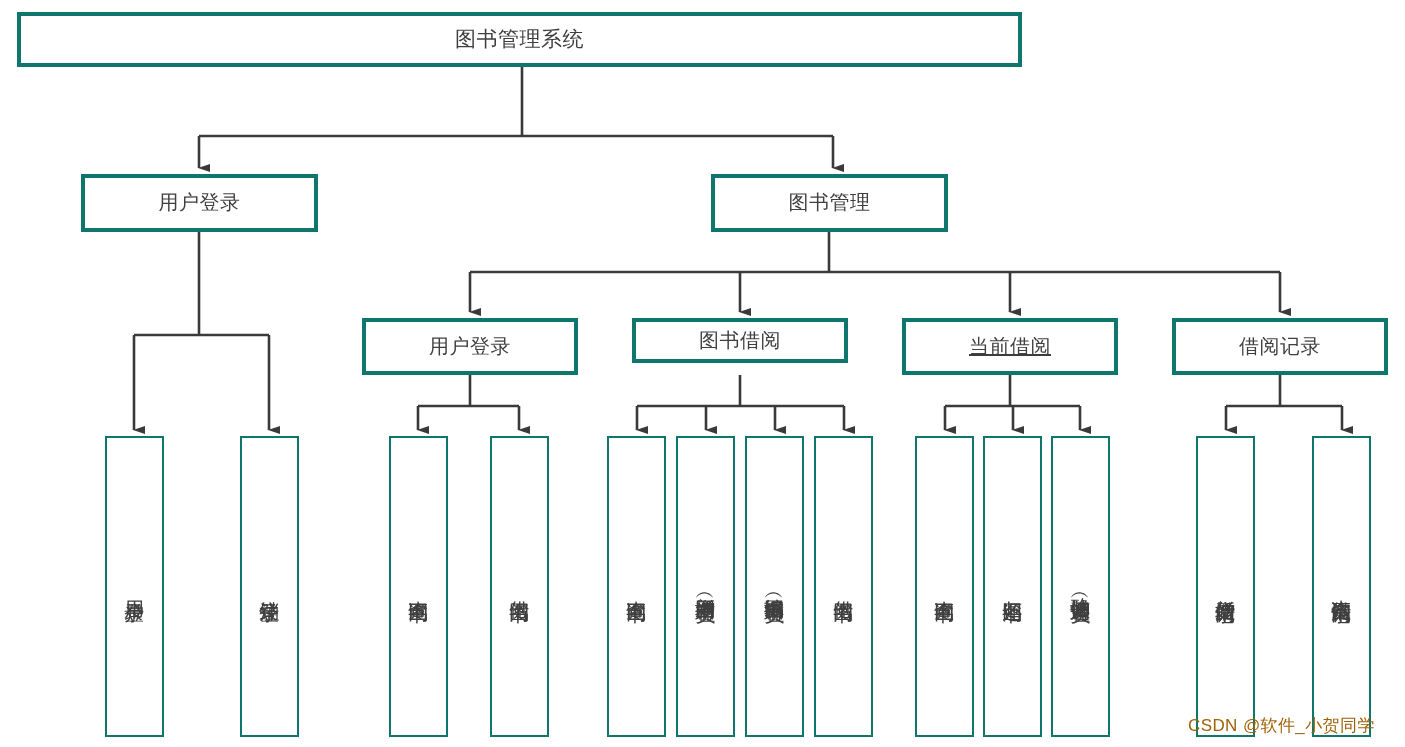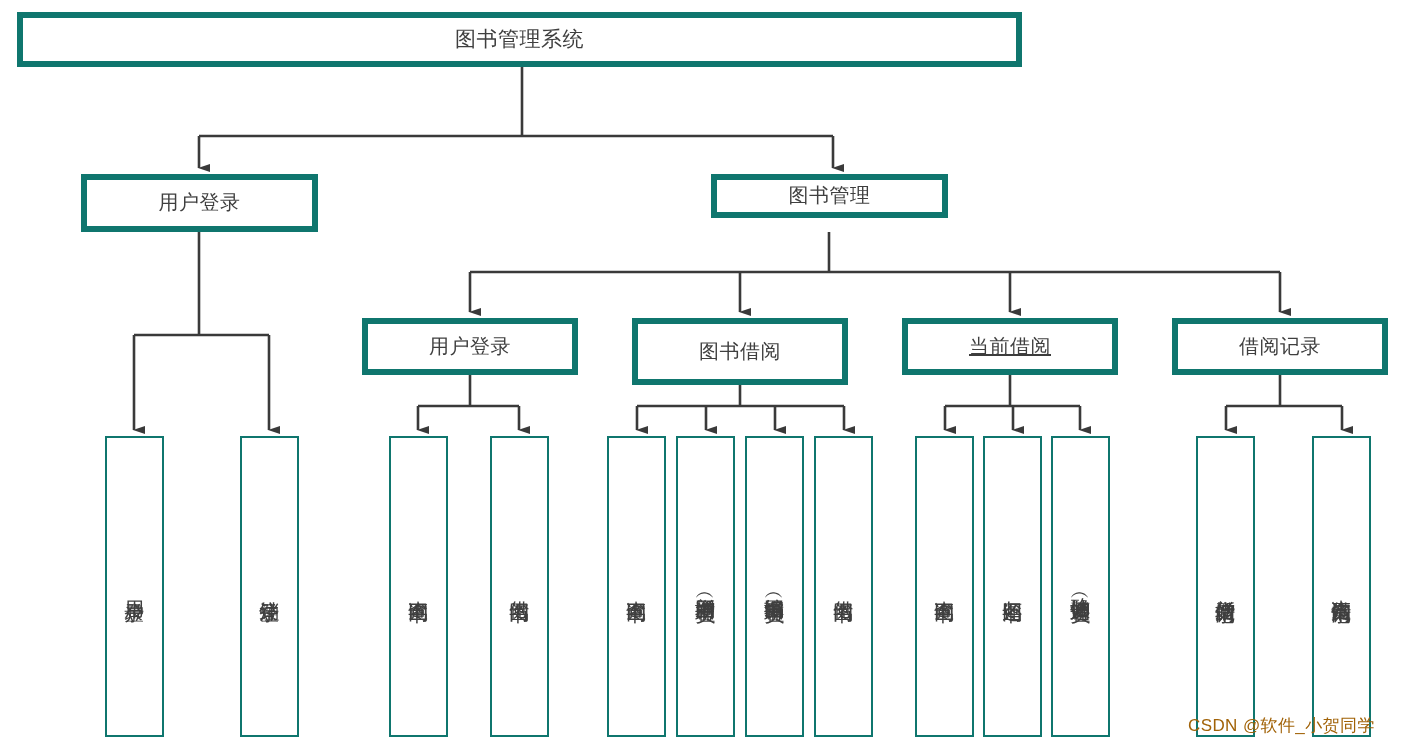--- a/index.html
+++ b/index.html
@@ -23,21 +23,21 @@
     left: 0;
     top: 0;
     width: 1405px;
     height: 747px;
     pointer-events: none;
   }
   .node {
     position: absolute;
     box-sizing: border-box;
     background: #ffffff;
-    border: 6px solid #0f766e;
+    border: 4px solid #0f766e;
     display: flex;
     align-items: center;
     justify-content: center;
     color: #3c3c3c;
   }
   .node-label {
     display: block;
     text-align: center;
     line-height: 1.18;
     color: #3f3f3f;
@@ -135,29 +135,29 @@
   </svg>
 
   <div class="node level-root" style="left:17px; top:12px; width:1005px; height:55px;">
     <span class="node-label">图书管理系统</span>
   </div>
 
   <div class="node level-2" style="left:81px; top:174px; width:237px; height:58px;">
     <span class="node-label">用户登录</span>
   </div>
 
-  <div class="node level-2" style="left:711px; top:174px; width:237px; height:44px;">
+  <div class="node level-2" style="left:711px; top:174px; width:237px; height:58px;">
     <span class="node-label">图书管理</span>
   </div>
 
   <div class="node level-3" style="left:362px; top:318px; width:216px; height:57px;">
     <span class="node-label">用户登录</span>
   </div>
 
-  <div class="node level-3" style="left:632px; top:318px; width:216px; height:67px;">
+  <div class="node level-3" style="left:632px; top:318px; width:216px; height:45px;">
     <span class="node-label">图书借阅</span>
   </div>
 
   <div class="node level-3" style="left:902px; top:318px; width:216px; height:57px;text-decoration:underline;">
     <span class="node-label">当前借阅</span>
   </div>
 
   <div class="node level-3" style="left:1172px; top:318px; width:216px; height:57px;">
     <span class="node-label">借阅记录</span>
   </div>

